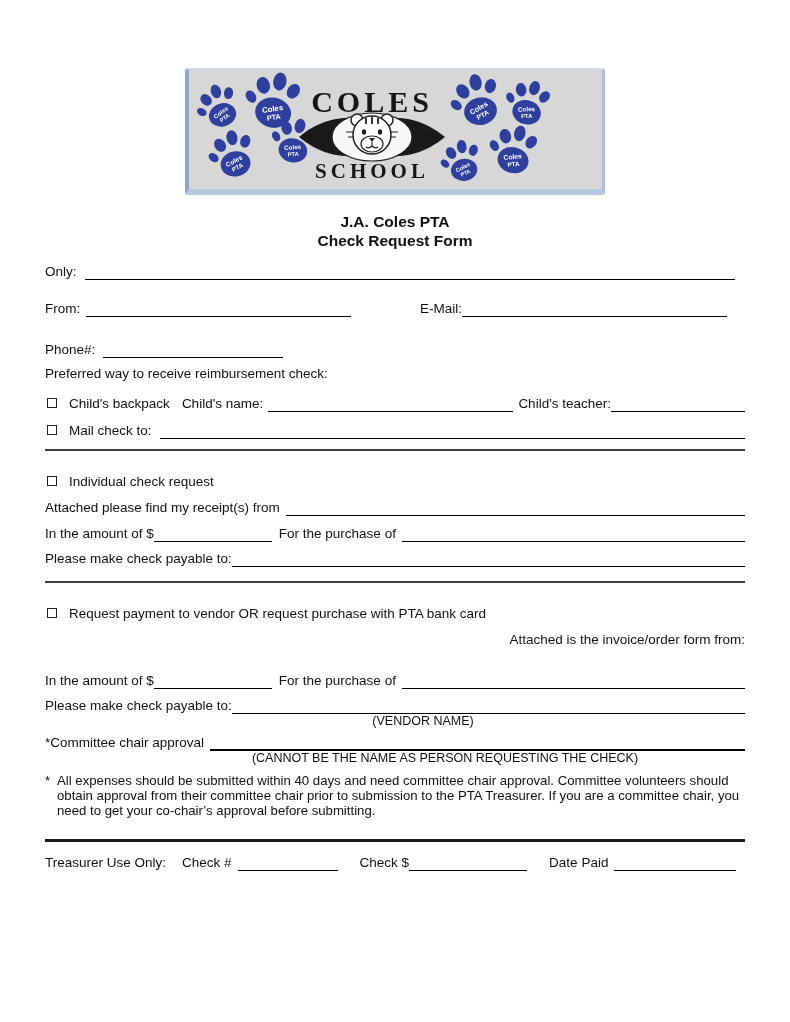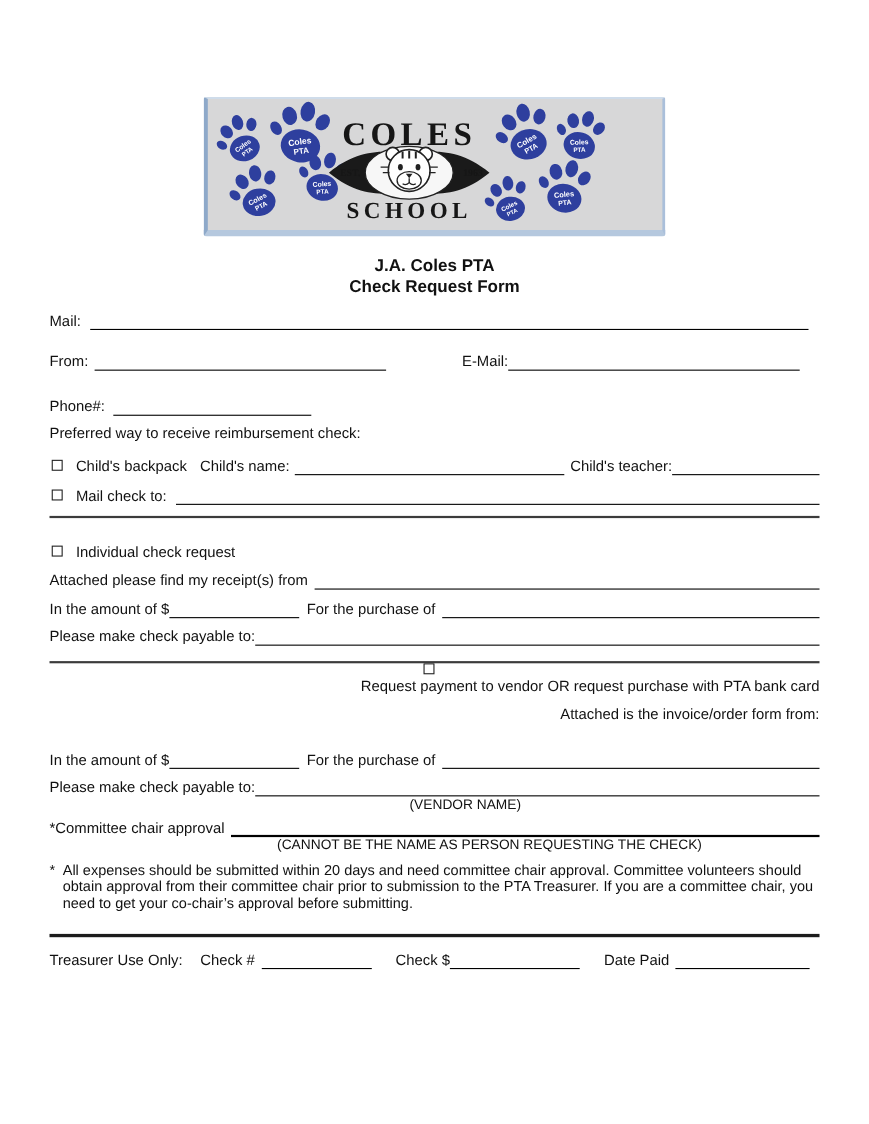--- a/index.html
+++ b/index.html
@@ -6,21 +6,21 @@
   html,body { margin:0; padding:0; }
   body {
     width:790px; height:1022px; background:#ffffff; overflow:hidden;
     font-family:"Liberation Sans","DejaVu Sans",sans-serif;
     font-size:13.5px; color:#111;
   }
   .content { padding:0 45px; }
 
   
   .banner {
-    width:420px; height:127px; margin:88px auto 0;
+    width:420px; height:127px; margin:68px auto 0;
     background:#d7d7d8; position:relative;
     border-top:2px solid #cfdcea; border-left:4px solid #8ea9c9;
     border-right:3px solid #aabfda; border-bottom:6px solid #b5c8de;
     border-radius:3px;
   }
   .banner svg { position:absolute; left:0; top:0; }
 
   
   .title-block { text-align:center; margin-top:17px; }
   .title-line { font-size:15.5px; font-weight:bold; line-height:19px; }
@@ -102,21 +102,21 @@
 
 <div class="title-block">
   <div class="title-line">J.A. Coles PTA</div>
   <div class="title-line">Check Request Form</div>
 </div>
 
 <div class="content">
 
   <div class="row" style="margin-top:13px;">
     <div class="right-col" style="margin-right:10px;">
-      <span class="lbl">Mail:</span>
+      <span class="lbl">Only:</span>
       <span class="blank flex" style="margin-left:8px;"></span>
     </div>
   </div>
 
   <div class="row" style="margin-top:20px;">
     <div class="left-col">
       <span class="lbl">From:</span>
       <span class="blank" style="width:265px; margin-left:6px;"></span>
     </div>
     <div class="right-col" style="margin-right:18px;">
@@ -170,21 +170,21 @@
     <span class="blank flex" style="margin-left:6px;"></span>
   </div>
 
   <div class="row" style="margin-top:8px;">
     <span class="lbl">Please make check payable to:</span>
     <span class="blank flex"></span>
   </div>
 
   <div class="divider" style="margin-top:14px;"></div>
 
-  <div class="row" style="flex-direction:column;">
+  <div class="row" style="margin-top:22px;">
     <span class="cb"></span>
     <span class="lbl bold">Request payment to vendor OR request purchase with PTA bank card</span>
   </div>
 
   <div class="row" style="margin-top:9px;flex-direction:column;">
     <span class="lbl">Attached is the invoice/order form from:</span>
     <span class="blank flex" style="margin-left:6px;"></span>
   </div>
 
   <div class="row" style="margin-top:9px;">
@@ -201,21 +201,21 @@
   <div class="note" style="margin-left:56px; text-align:center;">(VENDOR NAME)</div>
 
   <div class="row" style="margin-top:6px;">
     <span class="lbl bold">*Committee chair approval</span>
     <span class="blank flex" style="border-bottom-width:2px; margin-left:6px;"></span>
   </div>
   <div class="note" style="margin-left:100px; text-align:center;">(CANNOT BE THE NAME AS PERSON REQUESTING THE CHECK)</div>
 
   <div class="footnote">
     <span class="marker">*</span>
-    <span class="txt">All expenses should be submitted within 20 days and need committee chair approval. Committee volunteers should obtain approval from their committee chair prior to submission to the PTA Treasurer. If you are a committee chair, you need to get your co-chair’s approval before submitting.</span>
+    <span class="txt">All expenses should be submitted within 40 days and need committee chair approval. Committee volunteers should obtain approval from their committee chair prior to submission to the PTA Treasurer. If you are a committee chair, you need to get your co-chair’s approval before submitting.</span>
   </div>
 
   <div class="thick-rule"></div>
   <div class="row" style="margin-top:12px;">
     <span class="lbl bold">Treasurer Use Only:</span>
     <span class="lbl" style="margin-left:16px;">Check #</span>
     <span class="blank" style="width:100px; margin-left:6px;"></span>
     <span class="lbl" style="margin-left:22px;">Check $</span>
     <span class="blank" style="width:118px;"></span>
     <span class="lbl" style="margin-left:22px;">Date Paid</span>

